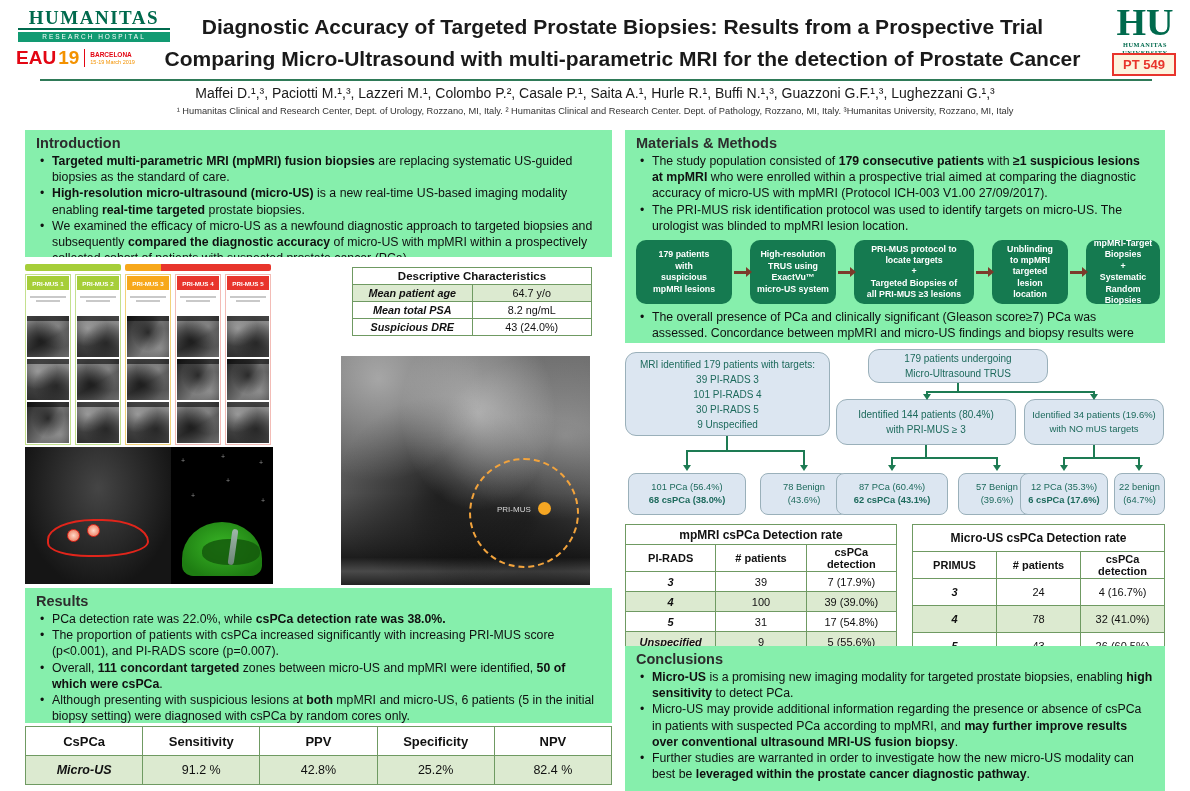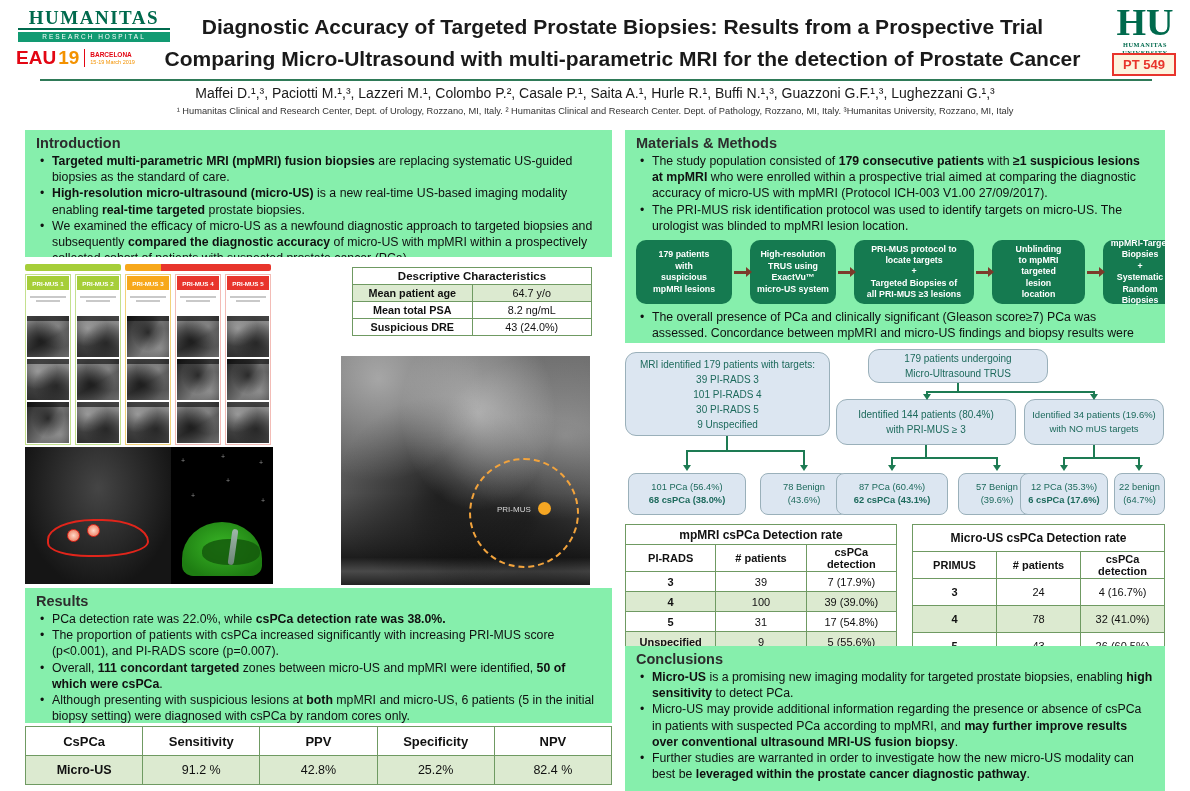--- a/index.html
+++ b/index.html
@@ -52,21 +52,21 @@
   .leaf{border-radius:8px;font-size:9.3px;line-height:1.35;flex-direction:column;white-space:normal;}
   .bb{font-weight:bold;}
   .cl{position:absolute;background:#1d7b53;}
   .arrd{position:absolute;width:0;height:0;border-left:4px solid transparent;border-right:4px solid transparent;
         border-top:6px solid #1d7b53;}
   
   table{border-collapse:collapse;table-layout:fixed;position:absolute;background:#fff;}
   table td{border:1px solid #6f9a62;text-align:center;padding:1px 3px;overflow:hidden;}
   tr.t-title td{font-weight:bold;}
   tr.t-head td{font-weight:bold;}
-  td.first{font-weight:bold;}
+  td.first{font-weight:bold;font-style:italic;}
   .tint-r0 tr.r0 td{background:#dcead0;}
   .tint-r1 tr.r1 td{background:#dcead0;}
   .desc{left:352px;top:267px;width:240px;font-size:10.8px;}
   .desc td{height:14px;}
   .desc tr.t-title td{font-size:11.5px;}
   .desc td.first{width:120px;}
   .det{top:524px;font-size:11px;}
   .det td{height:17px;}
   .det tr.t-title td{font-size:12px;}
   #mpmri{left:625px;width:272px;}
@@ -322,21 +322,21 @@
 TRUS using
 ExactVu™
 micro-US system</div>
       <div class="farrow"></div>
       <div class="fbox" style="width:120px;">PRI-MUS protocol to
 locate targets
 +
 Targeted Biopsies of
 all PRI-MUS ≥3 lesions</div>
       <div class="farrow"></div>
-      <div class="fbox" style="width:93px;">Unblinding
+      <div class="fbox" style="width:76px;">Unblinding
 to mpMRI
 targeted
 lesion
 location</div>
       <div class="farrow"></div>
       <div class="fbox" style="width:74px;">mpMRI-Target
 Biopsies
 +
 Systematic Random
 Biopsies</div>

